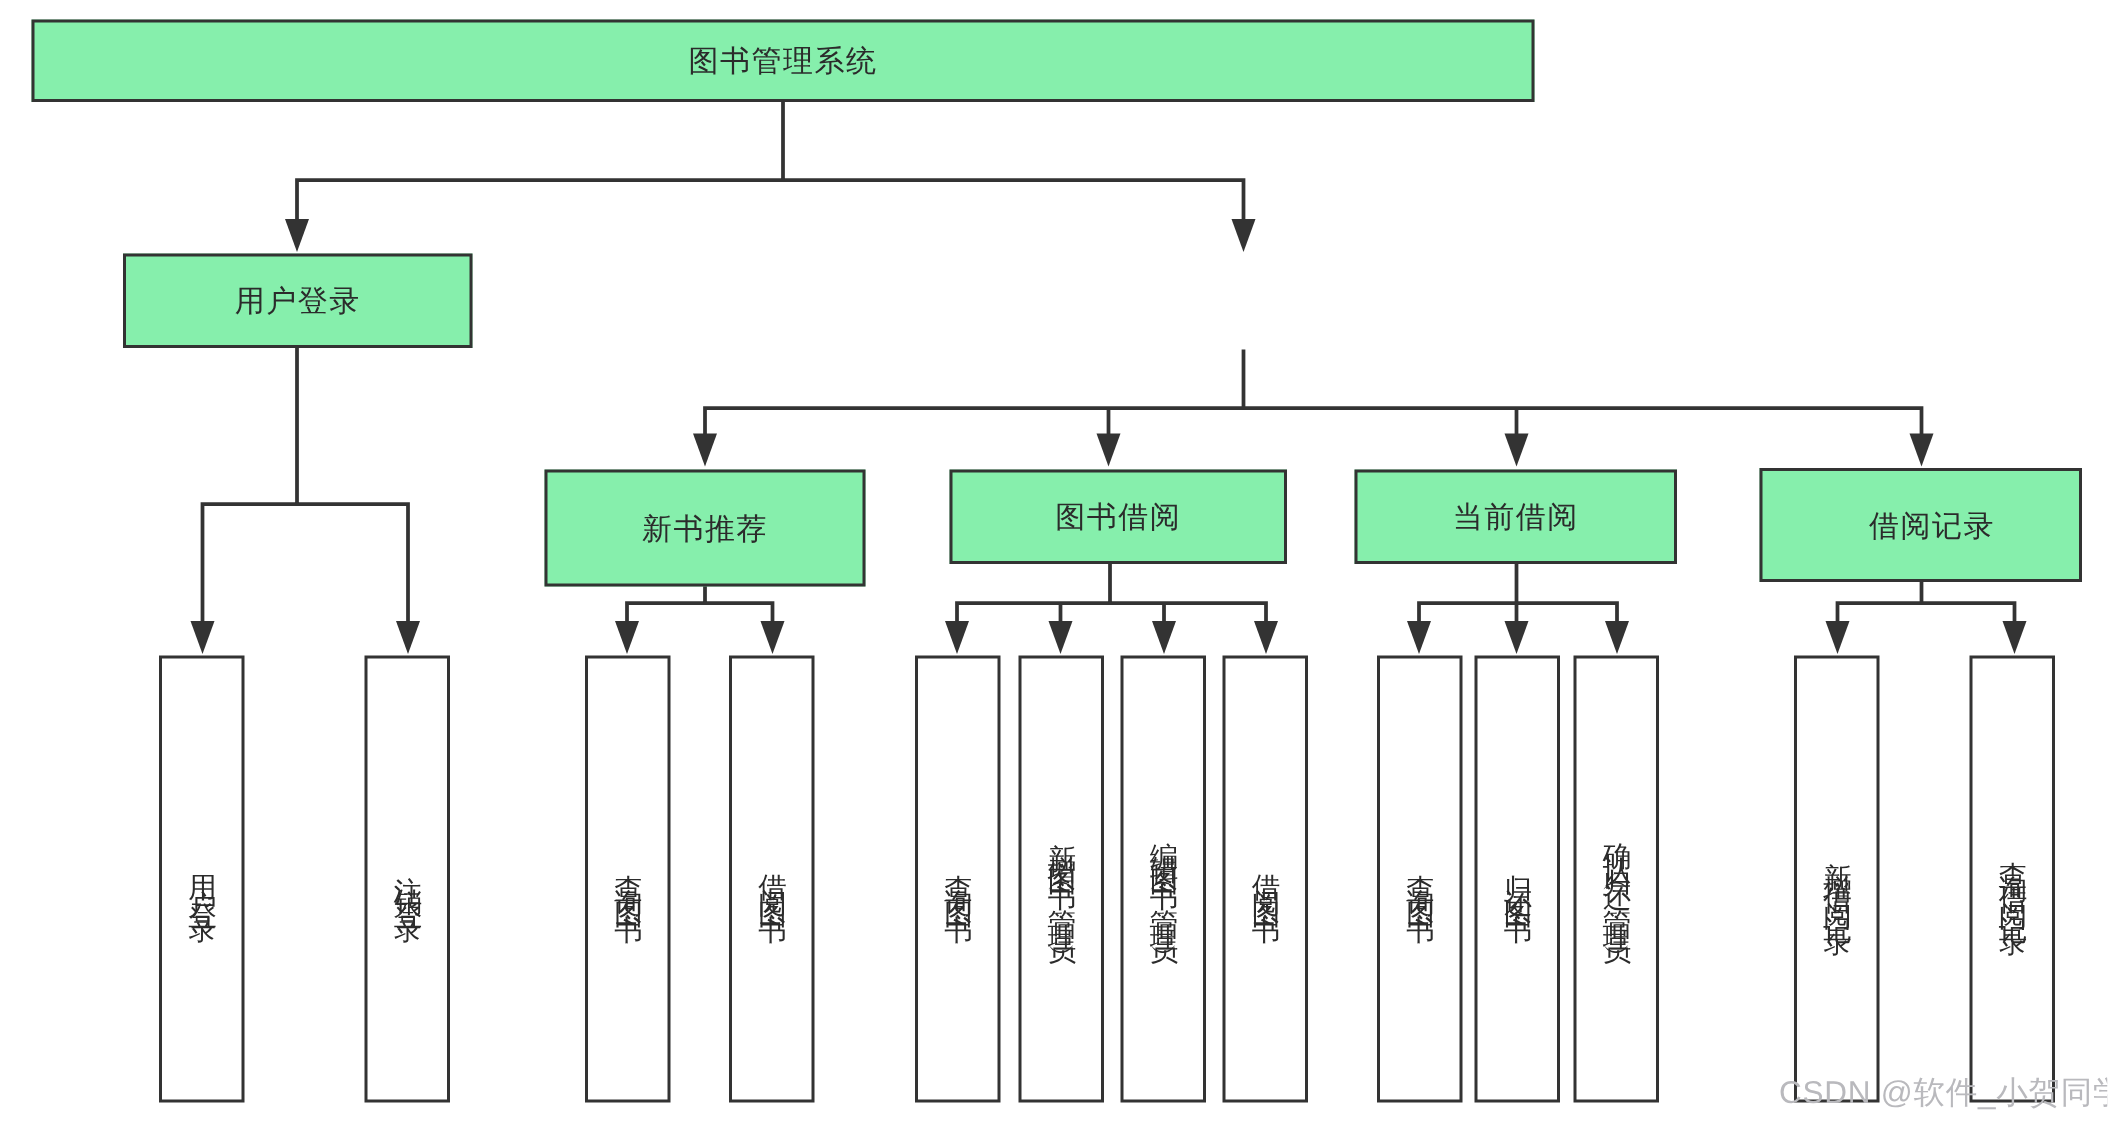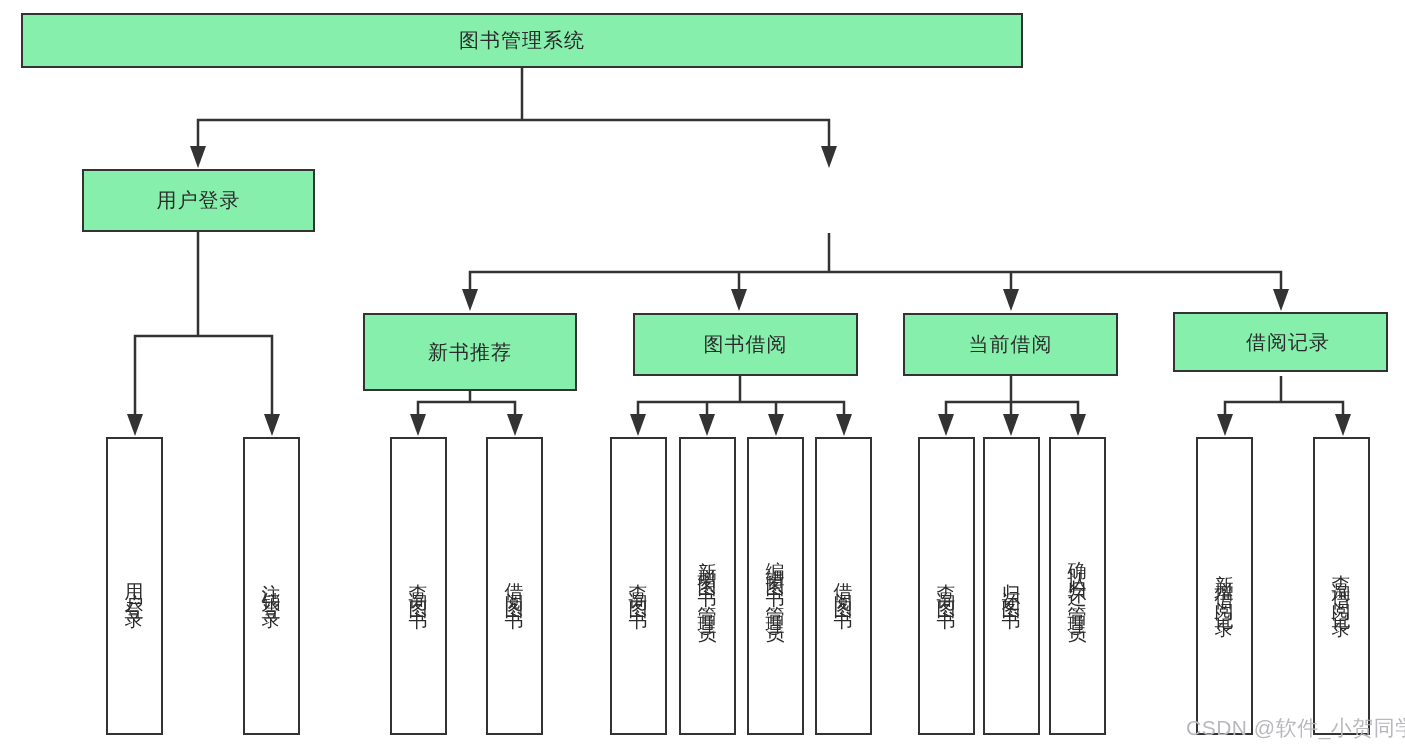--- a/index.html
+++ b/index.html
@@ -139,21 +139,21 @@
 
   <div class="hbox" style="left:363px; top:313px; width:214px; height:78px;">
     <span>新书推荐</span>
   </div>
   <div class="hbox" style="left:633px; top:313px; width:225px; height:63px;">
     <span>图书借阅</span>
   </div>
   <div class="hbox" style="left:903px; top:313px; width:215px; height:63px;">
     <span>当前借阅</span>
   </div>
-  <div class="hbox" style="left:1173px; top:312px; width:215px; height:60px;padding-left:15px;">
+  <div class="hbox" style="left:1173px; top:312px; width:215px; height:76px;padding-left:15px;">
     <span>借阅记录</span>
   </div>
 
   <div class="vbox" style="left:106px;">
     <span>用户登录</span>
   </div>
   <div class="vbox" style="left:243px;">
     <span>注销登录</span>
   </div>
 

